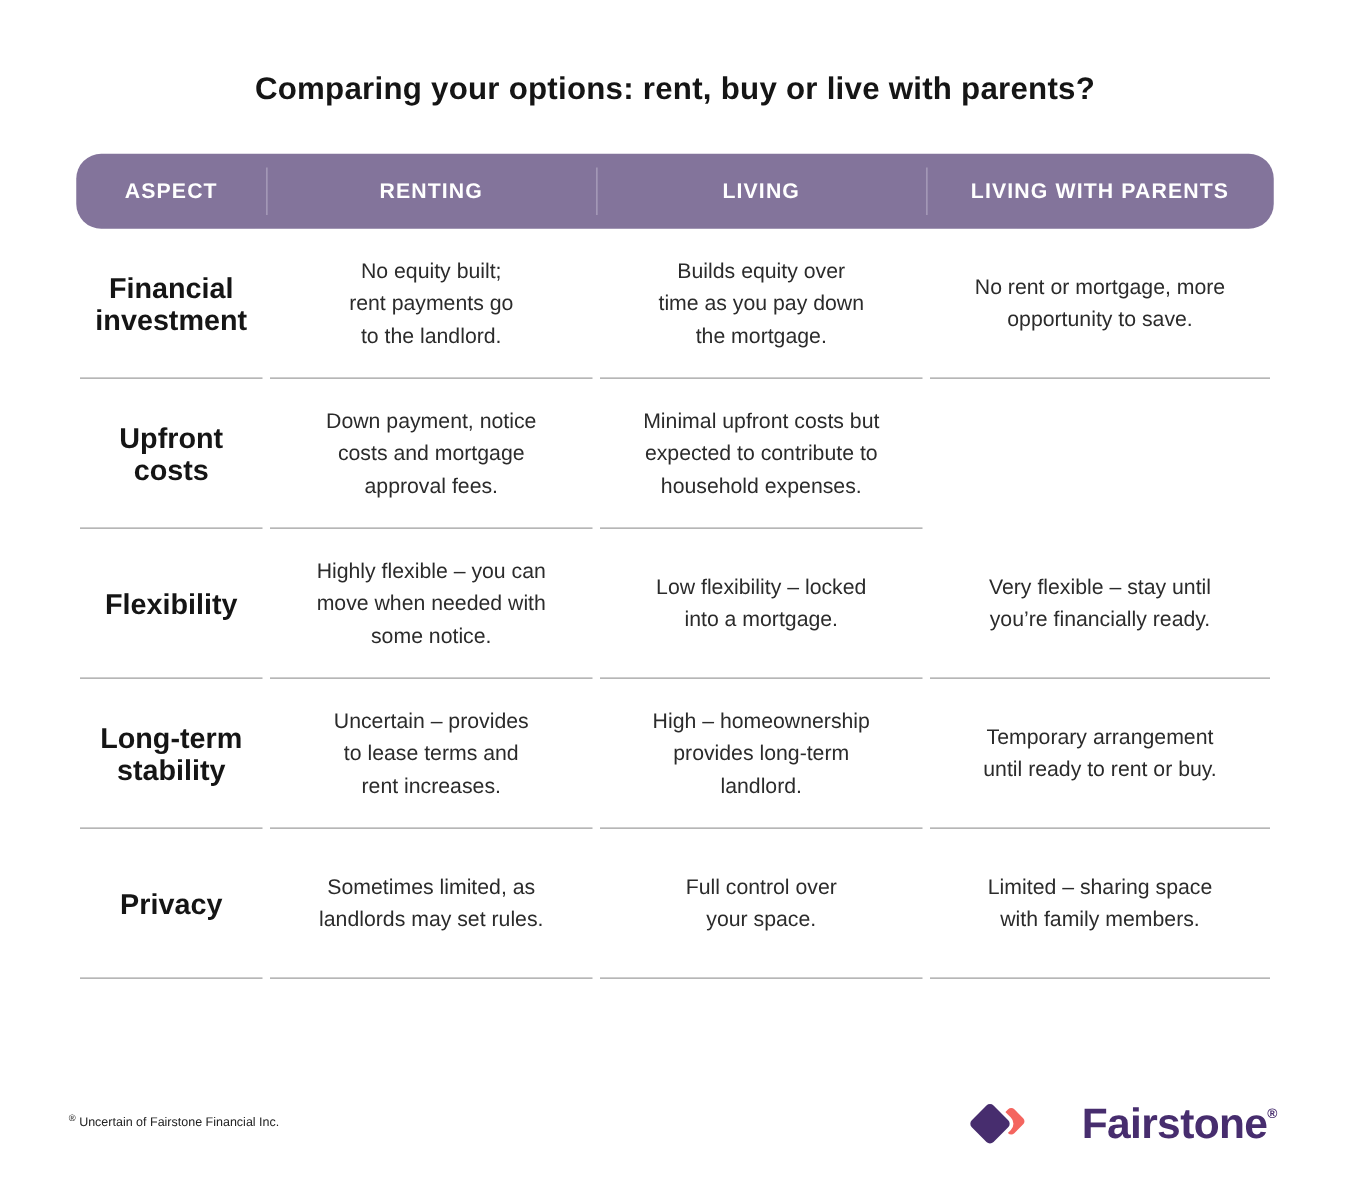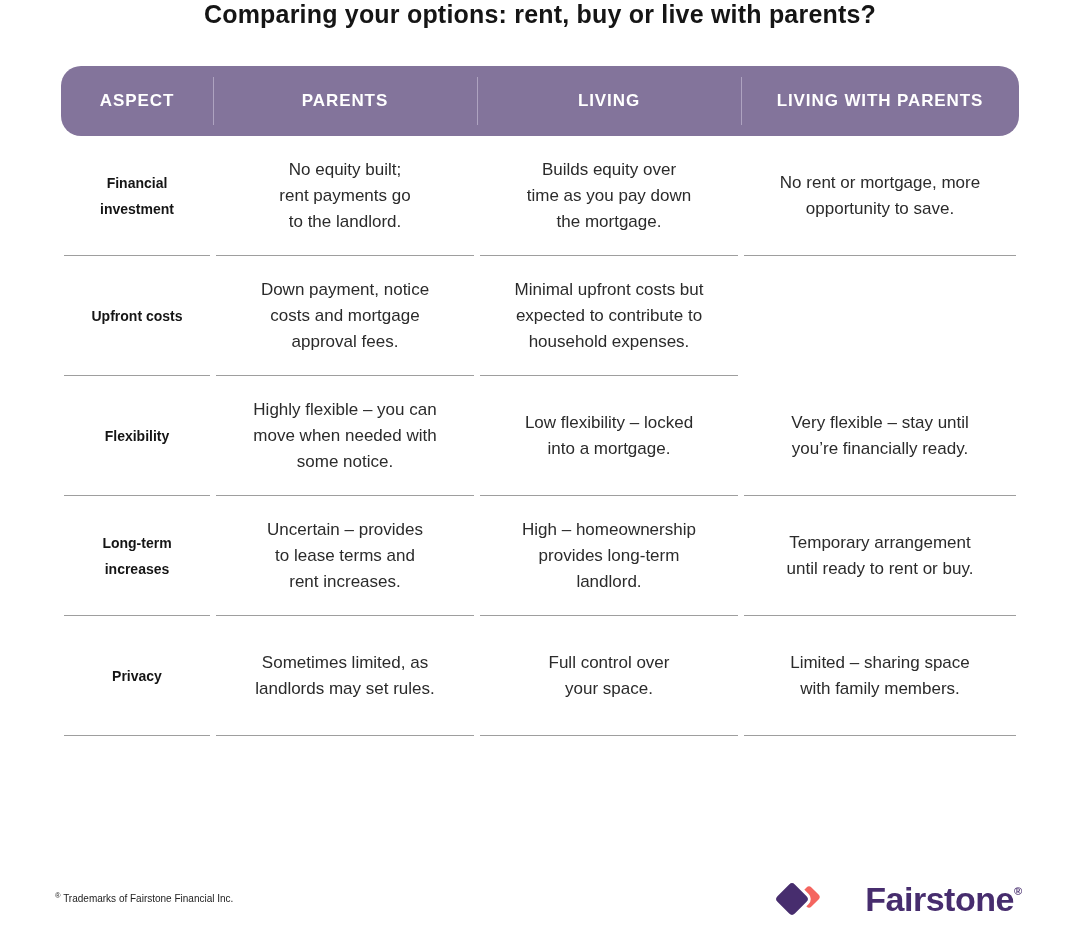--- a/index.html
+++ b/index.html
@@ -5,34 +5,35 @@
   html,body{margin:0;padding:0;background:#ffffff;}
   .page{
     position:relative;
     width:1080px;height:948px;
     background:#ffffff;
     font-family:"Liberation Sans","DejaVu Sans",sans-serif;
     overflow:hidden;
   }
   .title{
     margin:0;
+    padding-top:57px;
     text-align:center;
     font-size:25px;
     font-weight:700;
     letter-spacing:.2px;
     color:var(--title-text,#111111);
   }
   .table{
     width:958px;
     margin:37px auto 0 auto;
   }
   .thead{
     display:grid;
     grid-template-columns:152px 264px 264px 278px;
-    height:70px;
+    height:60px;
     background:var(--header-bg,#83749B);
     border-radius:20px;
   }
   .th{
     position:relative;
     display:flex;align-items:center;justify-content:center;
     color:#ffffff;
     font-size:17px;font-weight:700;
     letter-spacing:.9px;
     text-align:center;
@@ -58,21 +59,21 @@
     padding:0 4px;
     box-sizing:border-box;
   }
   .td::after{
     content:"";
     position:absolute;left:3px;right:3px;bottom:0;height:1px;
     background:var(--row-line,#9e9e9e);
   }
   .td.aspect{
     font-weight:700;
-    font-size:14px;
+    font-size:23px;
     color:var(--title-text,#161616);
   }
   .footer-trademark{
     position:absolute;
     left:55px;bottom:44px;
     font-size:10px;
     color:#222222;
   }
   .footer-trademark sup{
     font-size:7.5px;
@@ -102,21 +103,21 @@
 <body>
 
 <div class="page">
 
   <h1 class="title">Comparing your options: rent, buy or live with parents?</h1>
 
   <div class="table">
 
     <div class="thead">
       <div class="th">ASPECT</div>
-      <div class="th">PARENTS</div>
+      <div class="th">RENTING</div>
       <div class="th">LIVING</div>
       <div class="th">LIVING WITH PARENTS</div>
     </div>
 
     <div class="trow">
       <div class="td aspect">Financial
 investment</div>
       <div class="td">No equity built;
 rent payments go
 to the landlord.</div>
@@ -143,21 +144,21 @@
 move when needed with
 some notice.</div>
       <div class="td">Low flexibility – locked
 into a mortgage.</div>
       <div class="td">Very flexible – stay until
 you’re financially ready.</div>
     </div>
 
     <div class="trow">
       <div class="td aspect">Long-term
-increases</div>
+stability</div>
       <div class="td">Uncertain – provides
 to lease terms and
 rent increases.</div>
       <div class="td">High – homeownership
 provides long-term
 landlord.</div>
       <div class="td">Temporary arrangement
 until ready to rent or buy.</div>
     </div>
 
@@ -166,21 +167,21 @@
       <div class="td">Sometimes limited, as
 landlords may set rules.</div>
       <div class="td">Full control over
 your space.</div>
       <div class="td">Limited – sharing space
 with family members.</div>
     </div>
 
   </div>
 
-  <div class="footer-trademark"><sup>®</sup><span> Trademarks of Fairstone Financial Inc.</span></div>
+  <div class="footer-trademark"><sup>®</sup><span> Uncertain of Fairstone Financial Inc.</span></div>
 
   <div class="brand">
     <svg class="brand-mark" width="52" height="46" viewBox="0 0 52 46" aria-hidden="true">
       <rect x="28.5" y="12.5" width="17" height="17" rx="3.5" transform="rotate(45 37 21)" style="fill:var(--brand-coral,#F4655F)"></rect>
       <rect x="6.2" y="9.2" width="27.6" height="27.6" rx="5.5" transform="rotate(45 20 23)" style="fill:var(--brand-purple,#472D6E);stroke:#ffffff;stroke-width:3"></rect>
     </svg>
     <div class="brand-word"><span>Fairstone</span><sup>®</sup></div>
   </div>
 
 </div>

